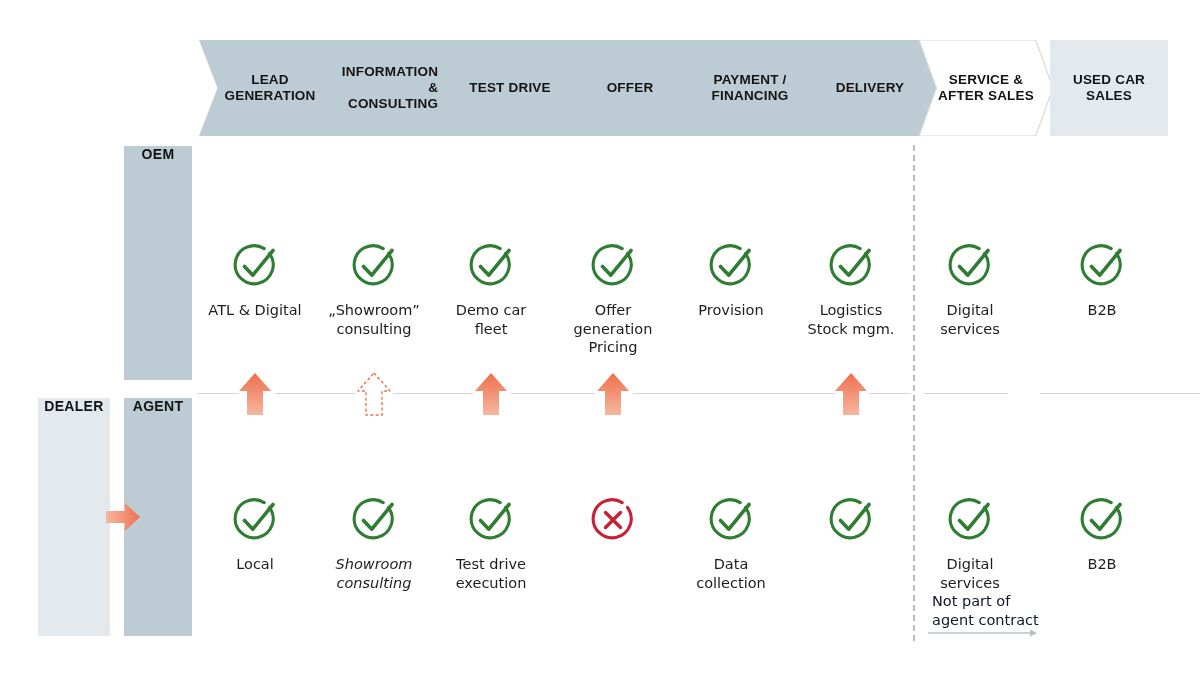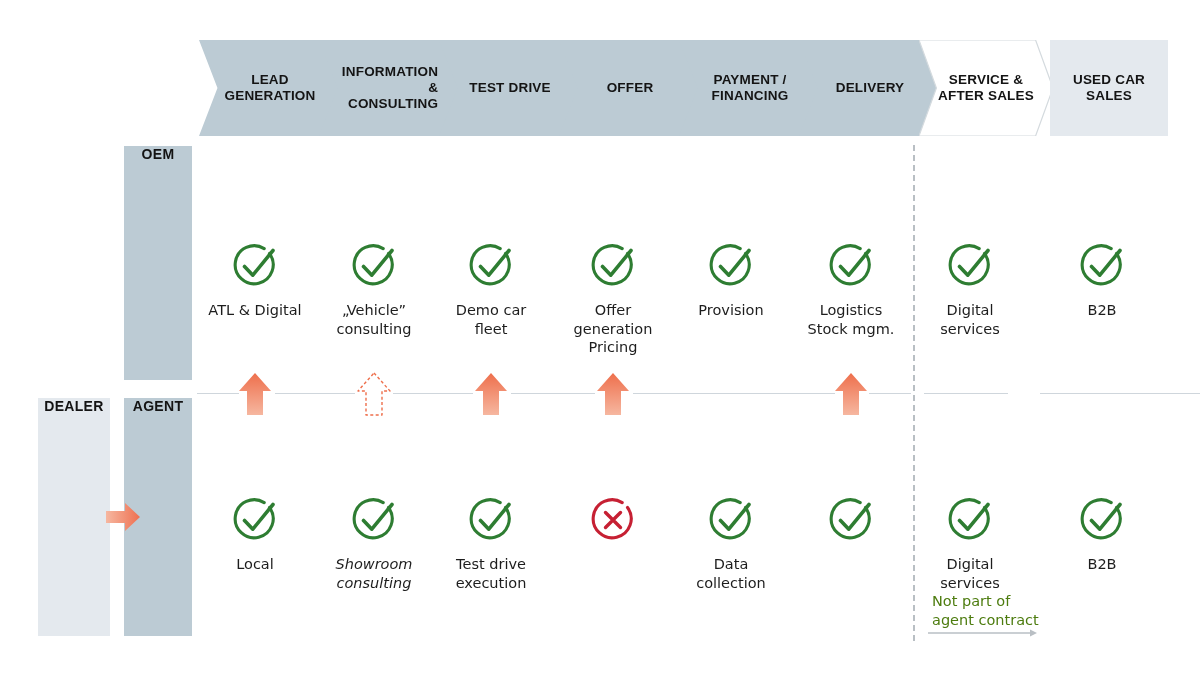--- a/index.html
+++ b/index.html
@@ -76,21 +76,21 @@
   .uparrow { position: absolute; width: 36px; height: 46px; }
   .uparrow svg { display:block; width:100%; height:100%; }
 
   
   .dealer-arrow { position: absolute; width: 34px; height: 30px; z-index: 5; }
   .dealer-arrow svg { display:block; width:100%; height:100%; }
 
   
   .notepart {
     position: absolute;
-    font-size: 14.5px; color: #4d7c0f; line-height: 1.3;
+    font-size: 14.5px; color: #0f172a; line-height: 1.3;
     white-space: pre-line;
     font-family: "DejaVu Sans", sans-serif;
   }
   .note-arrow { position: absolute; width: 110px; height: 10px; }
   .note-arrow svg { display:block; width:100%; height:100%; }
 </style>
 </head>
 <body>
 
 <div id="root">
@@ -215,21 +215,21 @@
         </span>
         <span class="cap">ATL &amp; Digital</span>
       </div>
       <div class="node" style="left: 308px; top: 240px;">
         <span class="ico">
           <svg viewBox="0 0 52 52">
     <path d="M40.5 13.5 A19 19 0 1 1 35.2 8.6" fill="none" stroke="#2e7d32" stroke-width="3.1" stroke-linecap="round"></path>
     <path d="M15.5 26.5 L23.8 35.2 L44 10.5" fill="none" stroke="#2e7d32" stroke-width="3.6" stroke-linecap="round" stroke-linejoin="round"></path>
   </svg>
         </span>
-        <span class="cap">„Vehicle”
+        <span class="cap">„Showroom”
 consulting</span>
       </div>
       <div class="node" style="left: 425px; top: 240px;">
         <span class="ico">
           <svg viewBox="0 0 52 52">
     <path d="M40.5 13.5 A19 19 0 1 1 35.2 8.6" fill="none" stroke="#2e7d32" stroke-width="3.1" stroke-linecap="round"></path>
     <path d="M15.5 26.5 L23.8 35.2 L44 10.5" fill="none" stroke="#2e7d32" stroke-width="3.6" stroke-linecap="round" stroke-linejoin="round"></path>
   </svg>
         </span>
         <span class="cap">Demo car

